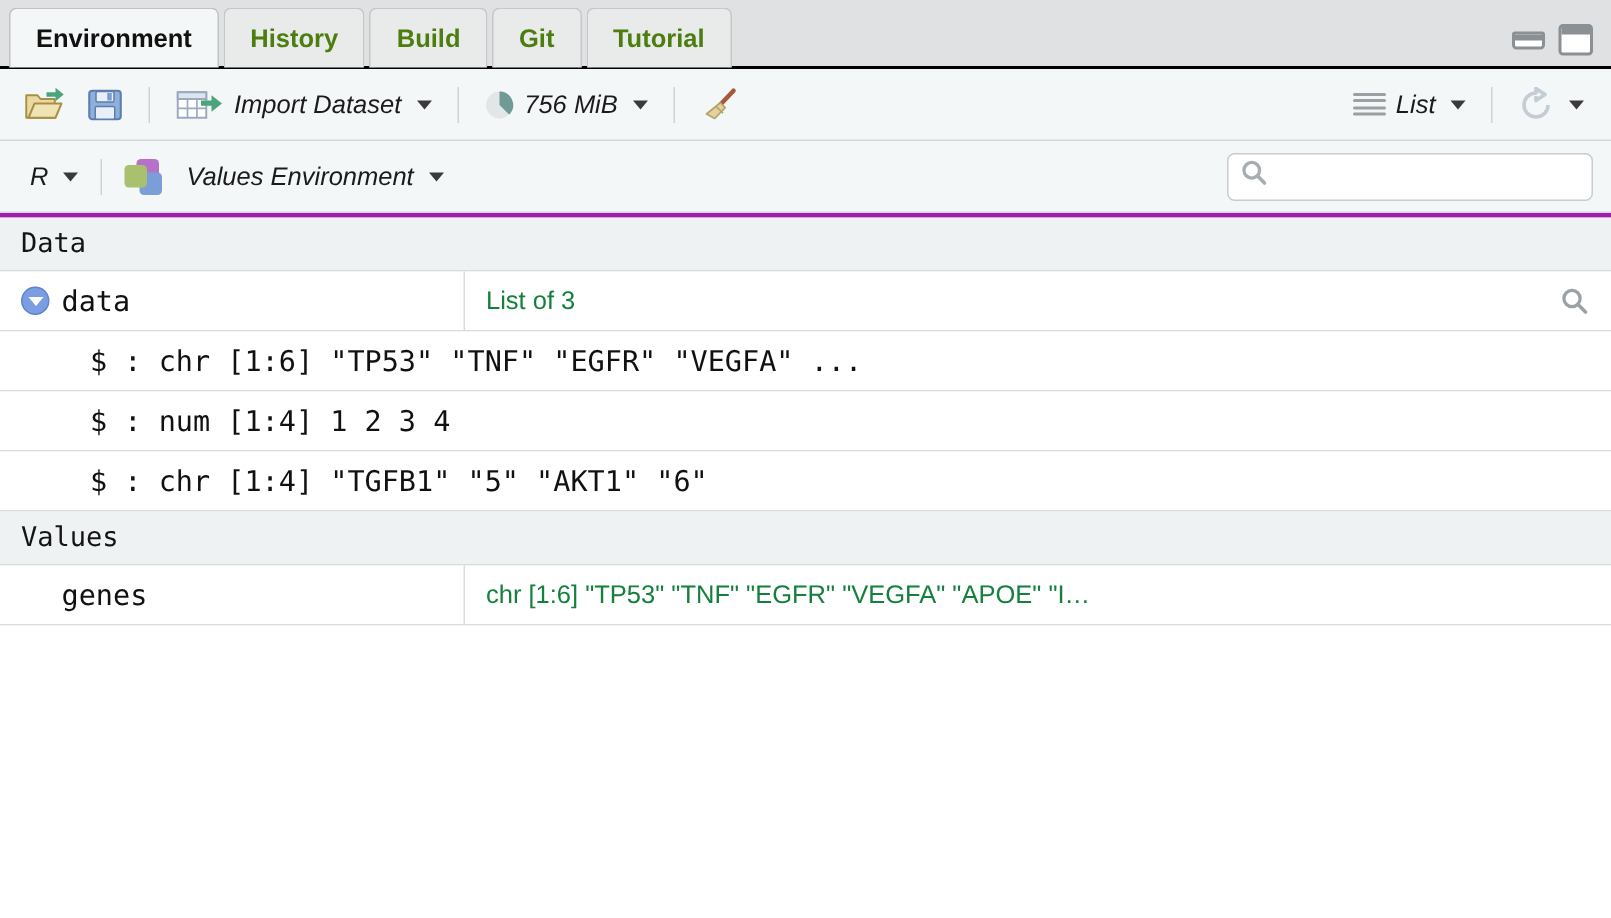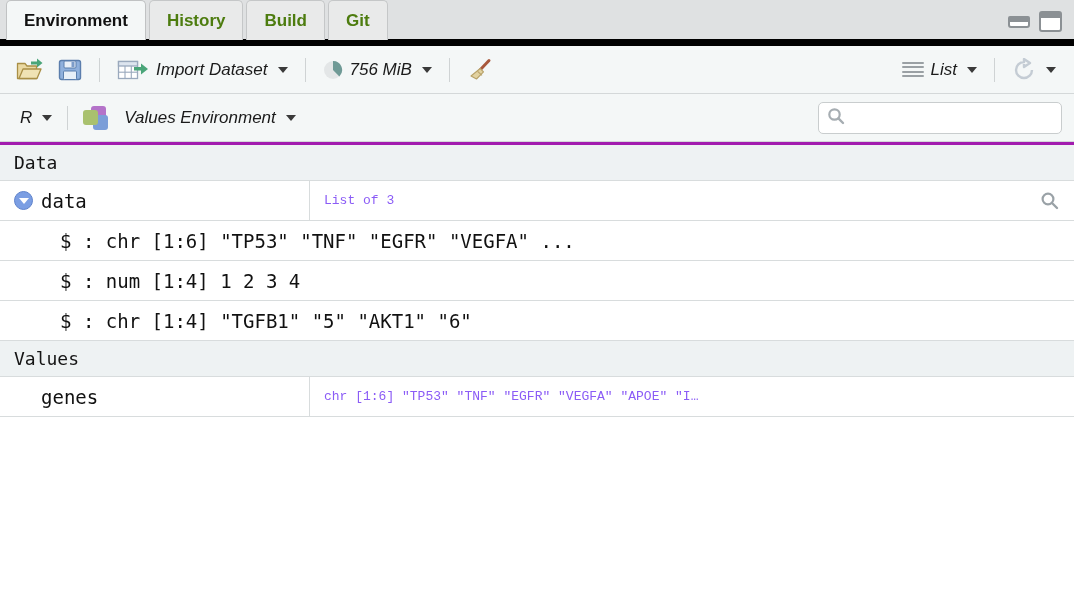--- a/index.html
+++ b/index.html
@@ -18,21 +18,21 @@
 
   
   .tabbar {
     height: 46px;
     background: #dfe1e2;
     display: flex;
     align-items: flex-end;
     padding-left: 6px;
     position: relative;
     flex: 0 0 46px;
-    border-bottom: 7px solid #000000;
+    border-bottom: 2px solid #000000;
   }
   .tab {
     height: 40px;
     display: flex; align-items: center;
     padding: 0 17px;
     font-size: 17px;
     font-weight: bold;
     color: #4d7c0f;
     background: #e9eaea;
     border: 1px solid #c5c7c8;
@@ -194,23 +194,23 @@
     font-family: "DejaVu Sans Mono", monospace;
     font-size: 19px;
     color: #111;
   }
   .cell-value {
     flex: 1 1 auto;
     height: 100%;
     display: flex; align-items: center;
     padding-left: 14px;
     padding-right: 10px;
-    font-family: Liberation Mono, monospace;
-    font-size: 13px;
-    color: #8b5cf6;
+    font-family: Liberation Sans, sans-serif;
+    font-size: 17px;
+    color: #15803d;
     white-space: nowrap;
     overflow: hidden;
   }
   .cell-value.val-text { flex: 1 1 auto; }
   .row-view-icon {
     width: 48px;
     flex: 0 0 48px;
     display: flex; align-items: center; justify-content: center;
   }
   
@@ -250,20 +250,23 @@
       <span>Environment</span>
     </div>
     <div class="tab">
       <span>History</span>
     </div>
     <div class="tab">
       <span>Build</span>
     </div>
     <div class="tab">
       <span>Git</span>
+    </div>
+    <div class="tab">
+      <span>Tutorial</span>
     </div>
     <div class="tabbar-spacer"></div>
     <div class="win-controls">
       <div class="ico-min"></div>
       <div class="ico-max"></div>
     </div>
   </div>
 
   <div class="toolbar">
 

